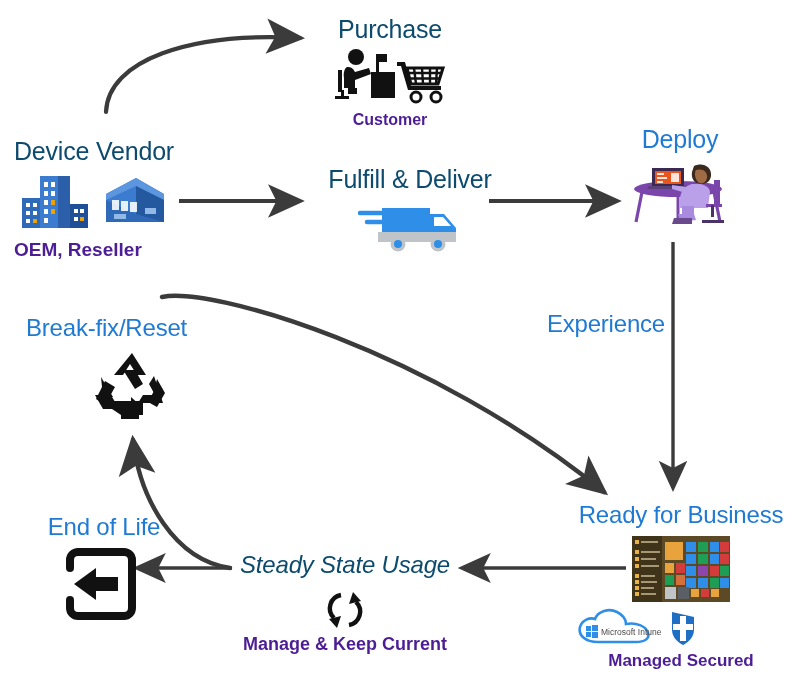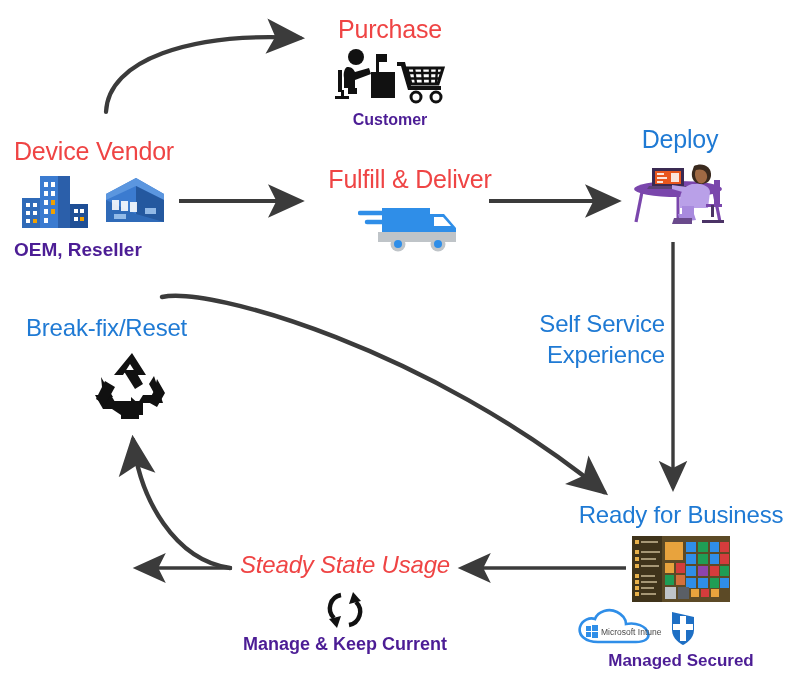--- a/index.html
+++ b/index.html
@@ -19,21 +19,21 @@
     overflow: hidden;
   }
   .node { position: absolute; }
   .title {
     position: absolute;
     white-space: nowrap;
     font-weight: 400;
     letter-spacing: -0.2px;
   }
   .title-blue { color: #1f7ad4; }
-  .title-dark { color: #ef4444; }
+  .title-dark { color: #0c4a6e; }
   .caption {
     position: absolute;
     white-space: nowrap;
     color: #4c1d95;
     text-align: center;
     font-weight: bold;
   }
   svg.arrows {
     position: absolute;
     left: 0; top: 0;
@@ -223,21 +223,20 @@
 
         <path d="M92 22 L98 22 L98 46 L92 46 Z" fill="#7a46ac"></path>
         <path d="M84 46 L100 46 L100 49 L84 49 Z" fill="#7a46ac"></path>
         <rect x="89" y="47" width="3" height="12" fill="#4b3366"></rect>
         <path d="M80 62 L102 62 L102 65 L80 65 Z" fill="#4b3366"></path>
       </svg>
     </div>
   </div>
 
   <div class="node" style="left:500px; top:308px; width:165px; text-align:right;">
-    <div class="title title-blue" style="position:relative; font-size:24px; line-height:31px; text-align:right;">Self Service</div>
     <div class="title title-blue" style="position:relative; font-size:24px; line-height:31px; text-align:right;">Experience</div>
   </div>
 
   <div class="node" style="left:26px; top:313px; width:200px;">
     <div class="title title-blue" style="position:relative; font-size:24px; line-height:30px;">Break-fix/Reset</div>
     <div style="height:70px; margin-top:8px; text-align:center; padding-left:12px;">
       <svg width="82" height="70" viewBox="0 0 82 70">
         <g fill="#111111">
 
           <path d="M41 2 L55 24 L46 24 L39 13 L32 24 L23 24 Z"></path>
@@ -250,20 +249,33 @@
           <path d="M4 44 L20 44 L28 58 L12 58 Z"></path>
           <path d="M14 30 L24 36 L14 54 L5 48 Z"></path>
           <path d="M18 50 L52 50 L52 64 L30 64 L18 56 Z"></path>
           <path d="M30 56 L48 56 L48 68 L30 68 Z"></path>
           <path d="M52 57 L40 68 L40 46 Z"></path>
         </g>
       </svg>
     </div>
   </div>
 
+  <div class="node" style="left:24px; top:512px; width:160px;">
+    <div class="title title-blue" style="position:relative; font-size:24px; line-height:30px; text-align:center;">End of Life</div>
+    <div style="height:72px; margin-top:6px; text-align:center;">
+      <svg width="76" height="72" viewBox="0 0 76 72">
+
+        <path d="M20 4 L58 4 A8 8 0 0 1 66 12 L66 60 A8 8 0 0 1 58 68 L20 68" fill="none" stroke="#111111" stroke-width="8" stroke-linecap="round"></path>
+        <path d="M20 4 L12 4 A8 8 0 0 0 4 12 L4 20" fill="none" stroke="#111111" stroke-width="8" stroke-linecap="round"></path>
+        <path d="M4 52 L4 60 A8 8 0 0 0 12 68 L20 68" fill="none" stroke="#111111" stroke-width="8" stroke-linecap="round"></path>
+
+        <path d="M8 36 L30 20 L30 29 L52 29 L52 43 L30 43 L30 52 Z" fill="#111111"></path>
+      </svg>
+    </div>
+  </div>
 
   <div class="node" style="left:230px; top:550px; width:230px; text-align:center;">
     <div class="title title-dark" style="position:relative; font-size:24px; line-height:30px; text-align:center;font-style:italic;">Steady State Usage</div>
     <div style="height:40px; margin-top:10px; text-align:center;">
       <svg width="44" height="40" viewBox="0 0 44 40">
         <g fill="none" stroke="#111111" stroke-width="4.4">
           <path d="M33 12 A13.5 13.5 0 0 1 26 35"></path>
           <path d="M11 28 A13.5 13.5 0 0 1 18 5"></path>
         </g>
         <path d="M30 2 L38 11 L26 14 Z" fill="#111111"></path>

